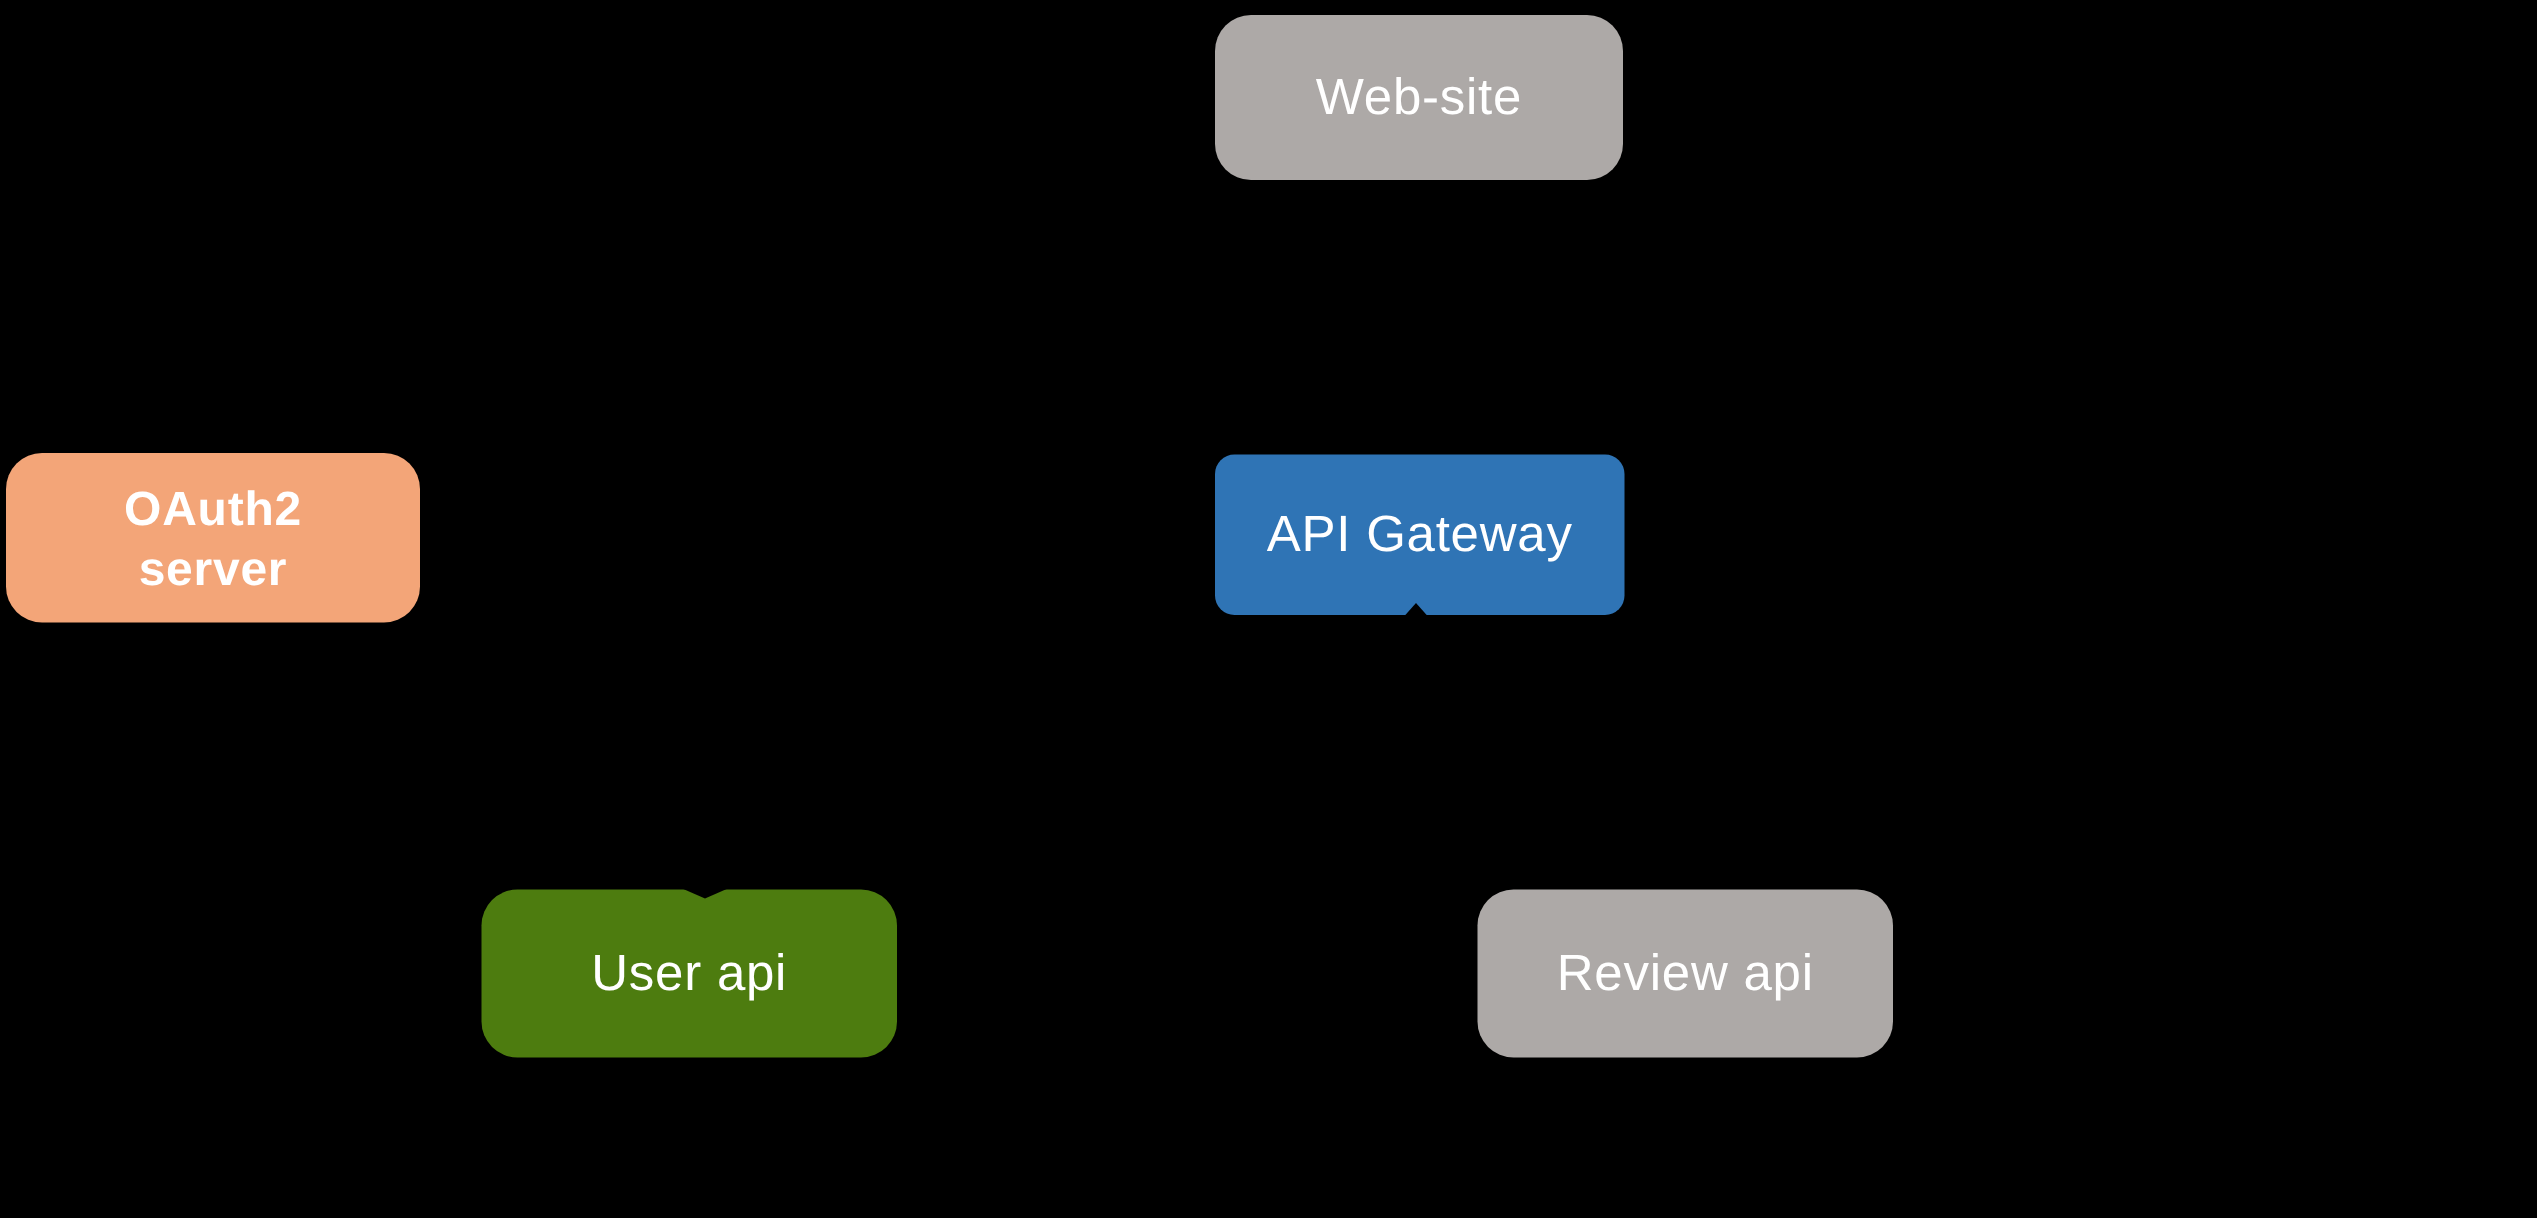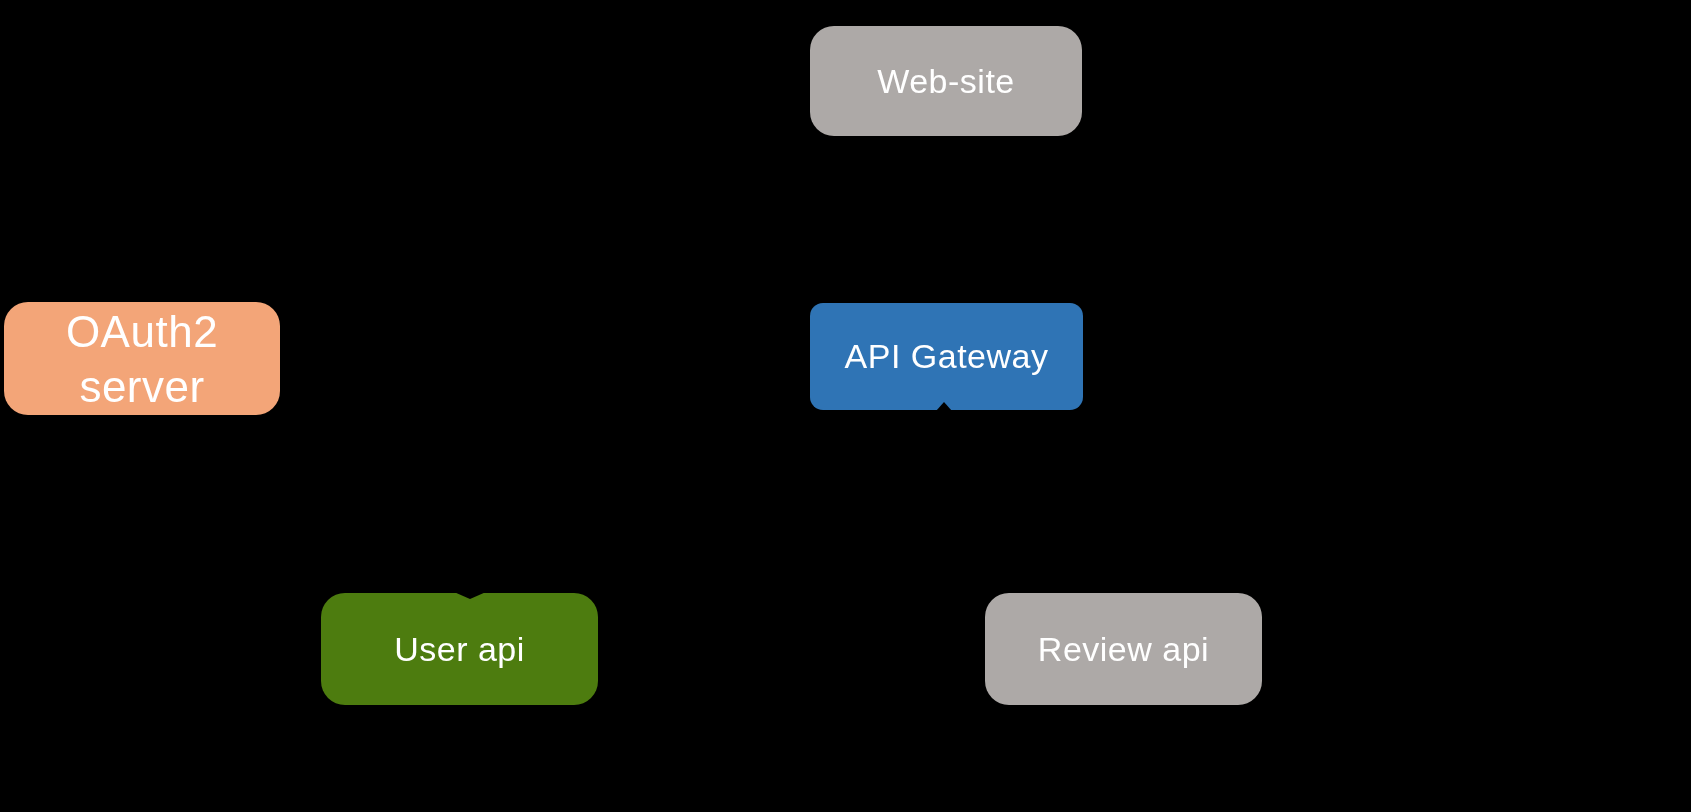--- a/index.html
+++ b/index.html
@@ -24,22 +24,22 @@
     color: #FFFFFF;
     font-size: 34px;
     font-weight: 400;
   }
   .node .label {
     white-space: pre-line;
     text-align: center;
     line-height: 1.25;
     letter-spacing: 0.5px;
   }
-  .node-web-site        { left: 810px;  top: 26px;  width: 272px; height: 110px; }
-  .node-oauth2-server   { left: 4px;    top: 302px; width: 276px; height: 113px; font-size: 44px; }
+  .node-web-site        { left: 810px;  top: 10px;  width: 272px; height: 110px; }
+  .node-oauth2-server   { left: 4px;    top: 302px; width: 276px; height: 113px; font-size: 32px; font-weight: bold; }
   .node-api-gateway     { left: 810px;  top: 303px; width: 273px; height: 107px; }
   .node-user-api        { left: 321px;  top: 593px; width: 277px; height: 112px; }
   .node-news-api        { left: 655px;  top: 593px; width: 275px; height: 112px; }
   .node-review-api      { left: 985px;  top: 593px; width: 277px; height: 112px; }
   .node-advertising-api { left: 1317px; top: 592px; width: 275px; height: 111px; }
 
   
   .notch {
     position: absolute;
     width: 0;

